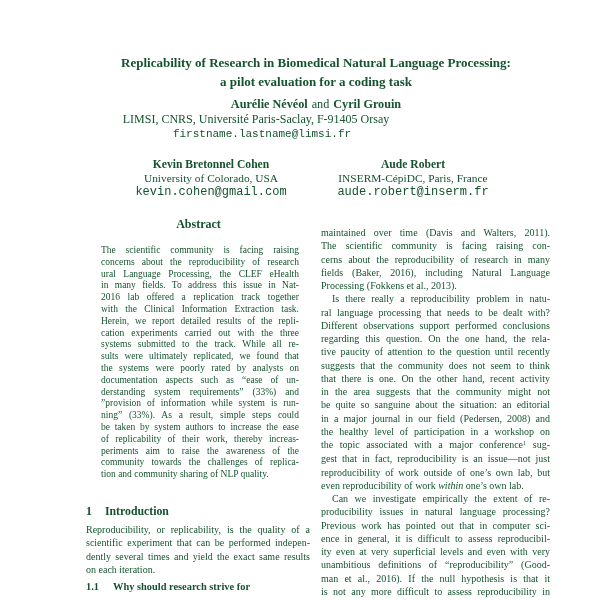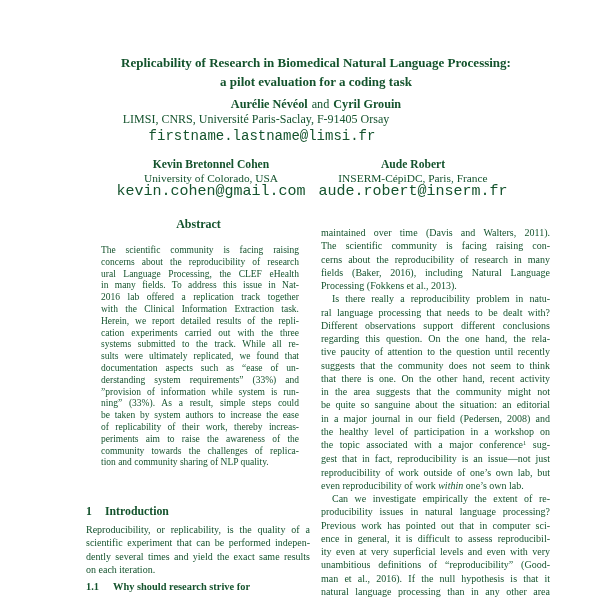--- a/index.html
+++ b/index.html
@@ -23,28 +23,28 @@
     text-align: center; font-size: 12.2px;
   }
   .authors-line .name { font-weight: bold; }
   .authors-line .conj { font-weight: normal; padding: 0 4px; }
   .affil-line {
     position: absolute; top: 112px; left: 0; width: 480px;
     text-align: center; font-size: 12px;
   }
   .email-line {
     position: absolute; top: 128px; left: 0; width: 492px;
-    text-align: center; font-family: "Liberation Mono", monospace; font-size: 14px;
+    text-align: center; font-family: "Liberation Mono", monospace; font-size: 11px;
   }
   .author-block { position: absolute; top: 158px; width: 220px; text-align: center; }
   .author-block.left  { left: 85px; }
   .author-block.right { left: 287px; }
   .ab-name  { font-weight: bold; font-size: 11.6px; line-height: 13.5px; }
   .ab-affil { font-size: 11.4px; line-height: 13.5px; }
-  .ab-email { font-family: "Liberation Mono", monospace; font-size: 15px; line-height: 14px; }
+  .ab-email { font-family: "Liberation Mono", monospace; font-size: 12px; line-height: 14px; }
   .abs-heading {
     position: absolute; top: 217px; left: 70px; width: 225px;
     text-align: center; font-weight: bold; font-size: 12px;
   }
   .abs-body {
     position: absolute; top: 245px; left: 85px; width: 198px;
     font-size: 9.5px; line-height: 11.8px;
   }
   .sec-heading {
     position: absolute; top: 504px; left: 70px; width: 225px;
@@ -103,20 +103,21 @@
       <div class="ln">The scientific community is facing raising</div>
       <div class="ln">concerns about the reproducibility of research</div>
       <div class="ln">ural Language Processing, the CLEF eHealth</div>
       <div class="ln">in many fields. To address this issue in Nat-</div>
       <div class="ln">2016 lab offered a replication track together</div>
       <div class="ln">with the Clinical Information Extraction task.</div>
       <div class="ln">Herein, we report detailed results of the repli-</div>
       <div class="ln">cation experiments carried out with the three</div>
       <div class="ln">systems submitted to the track. While all re-</div>
       <div class="ln">sults were ultimately replicated, we found that</div>
+      <div class="ln">the systems were poorly rated by analysts on</div>
       <div class="ln">documentation aspects such as “ease of un-</div>
       <div class="ln">derstanding system requirements” (33%) and</div>
       <div class="ln">”provision of information while system is run-</div>
       <div class="ln">ning” (33%). As a result, simple steps could</div>
       <div class="ln">be taken by system authors to increase the ease</div>
       <div class="ln">of replicability of their work, thereby increas-</div>
       <div class="ln">periments aim to raise the awareness of the</div>
       <div class="ln">community towards the challenges of replica-</div>
       <div class="ln last">tion and community sharing of NLP quality.</div>
     </div>
@@ -136,36 +137,37 @@
   </div>
 
   <div class="col-right">
       <div class="ln">maintained over time (Davis and Walters, 2011).</div>
       <div class="ln">The scientific community is facing raising con-</div>
       <div class="ln">cerns about the reproducibility of research in many</div>
       <div class="ln">fields (Baker, 2016), including Natural Language</div>
       <div class="ln last">Processing (Fokkens et al., 2013).</div>
       <div class="ln indent">Is there really a reproducibility problem in natu-</div>
       <div class="ln">ral language processing that needs to be dealt with?</div>
-      <div class="ln">Different observations support different conclusions</div>
+      <div class="ln">Different observations support performed conclusions</div>
       <div class="ln">regarding this question. On the one hand, the rela-</div>
       <div class="ln">tive paucity of attention to the question until recently</div>
       <div class="ln">suggests that the community does not seem to think</div>
       <div class="ln">that there is one. On the other hand, recent activity</div>
       <div class="ln">in the area suggests that the community might not</div>
       <div class="ln">be quite so sanguine about the situation: an editorial</div>
       <div class="ln">in a major journal in our field (Pedersen, 2008) and</div>
       <div class="ln">the healthy level of participation in a workshop on</div>
       <div class="ln">the topic associated with a major conference<sup>1</sup> sug-</div>
       <div class="ln">gest that in fact, reproducibility is an issue—not just</div>
       <div class="ln">reproducibility of work outside of one’s own lab, but</div>
       <div class="ln last">even reproducibility of work <i>within</i> one’s own lab.</div>
       <div class="ln indent">Can we investigate empirically the extent of re-</div>
       <div class="ln">producibility issues in natural language processing?</div>
       <div class="ln">Previous work has pointed out that in computer sci-</div>
       <div class="ln">ence in general, it is difficult to assess reproducibil-</div>
       <div class="ln">ity even at very superficial levels and even with very</div>
       <div class="ln">unambitious definitions of “reproducibility” (Good-</div>
       <div class="ln">man et al., 2016). If the null hypothesis is that it</div>
+      <div class="ln">is not any more difficult to assess reproducibility in</div>
       <div class="ln">natural language processing than in any other area</div>
     </div>
 
 </div>
 
 </body></html>

